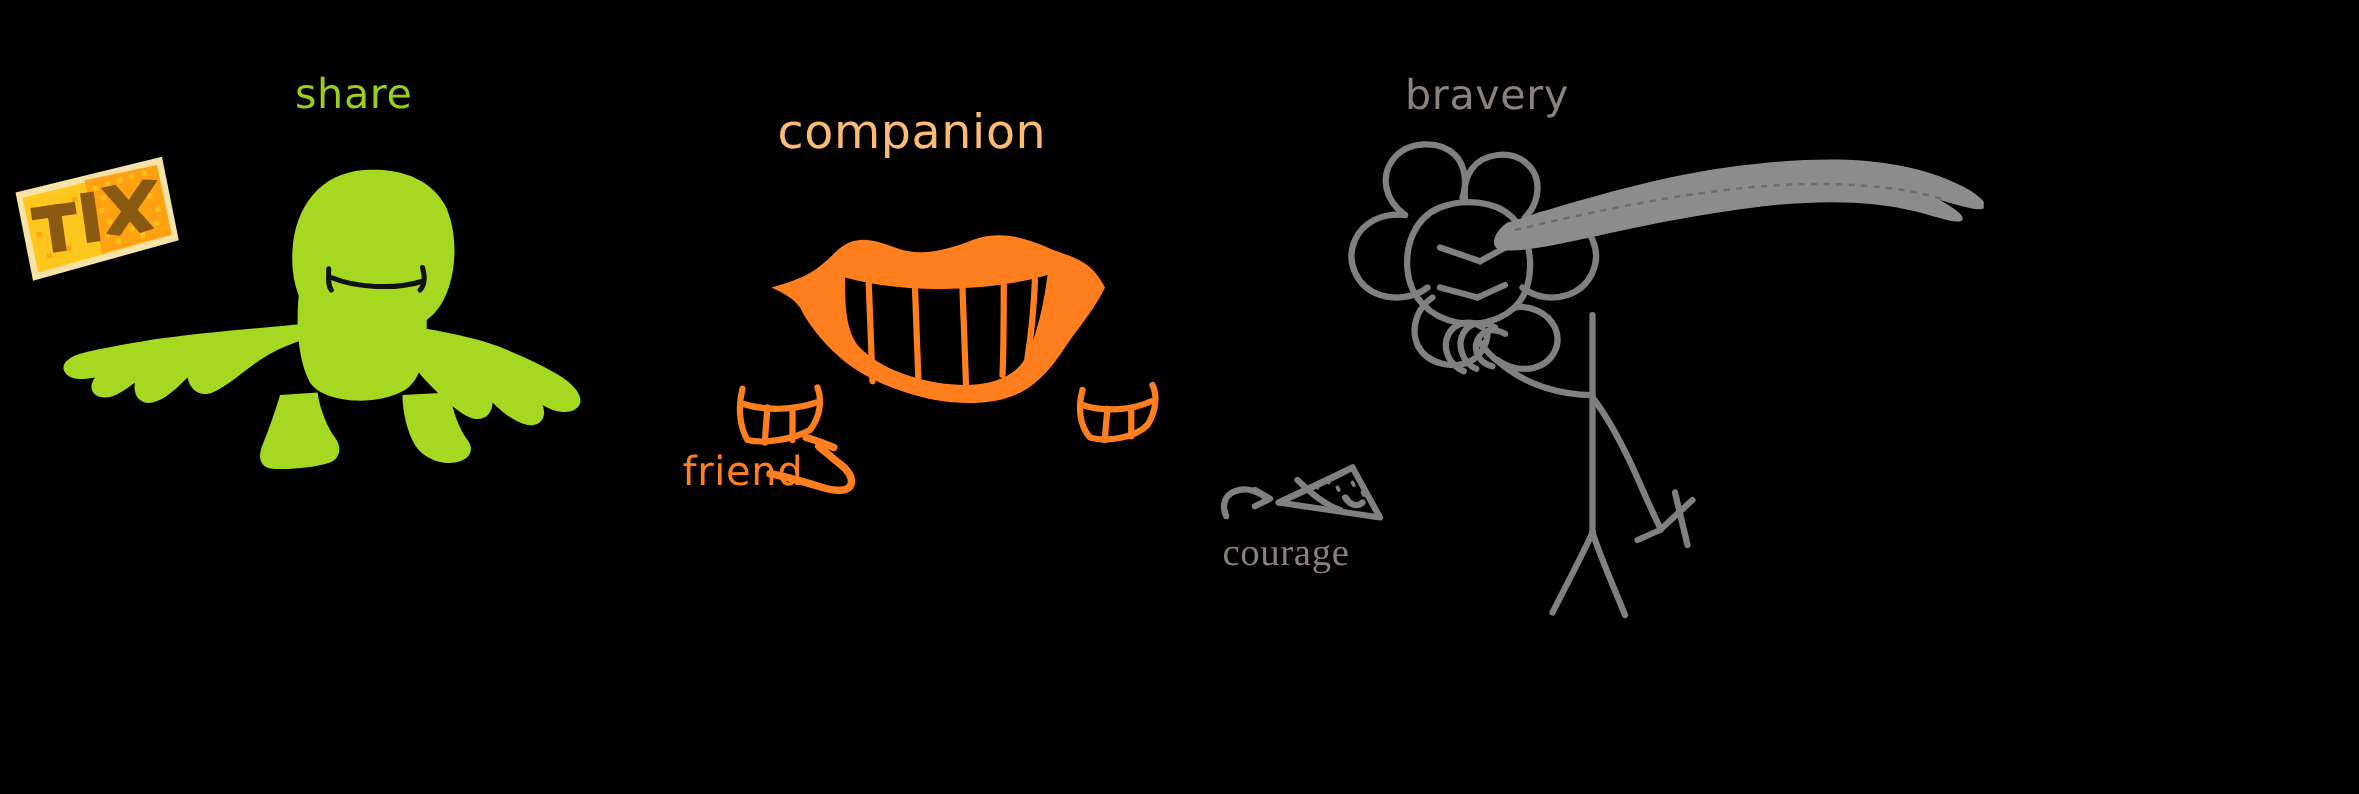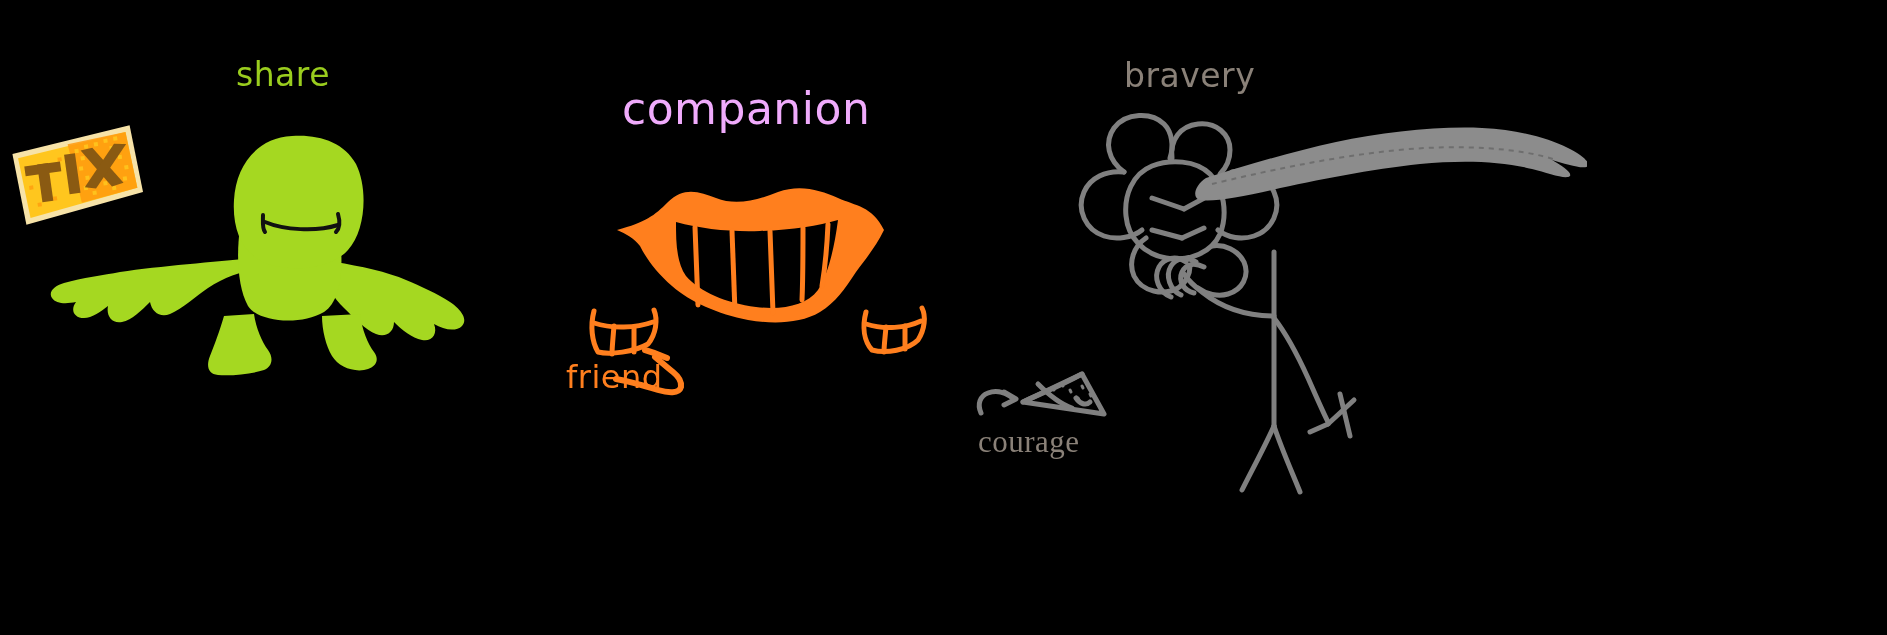--- a/index.html
+++ b/index.html
@@ -35,36 +35,35 @@
   }
   #label-share {
     left: 236px;
     top: 55px;
     font-size: 33px;
     color: #9ACD1E;
   }
   #label-companion {
     left: 622px;
     top: 83px;
-    font-size: 44px;
-    color: #f0abfc;
+    font-size: 38px;
+    color: #fdba74;
     text-align: right;
   }
   #label-bravery {
     left: 1124px;
     top: 56px;
     font-size: 33px;
     color: #8A8178;
   }
   #label-friend {
     left: 546px;
     top: 358px;
     font-size: 32px;
     color: #FF7F1E;
-    margin-left: 20px;
   }
   #label-courage {
     left: 978px;
     top: 424px;
     font-size: 31px;
     color: #8A8178;
     font-family: Liberation Serif, serif;
   }
   .tix {
     position: absolute;

